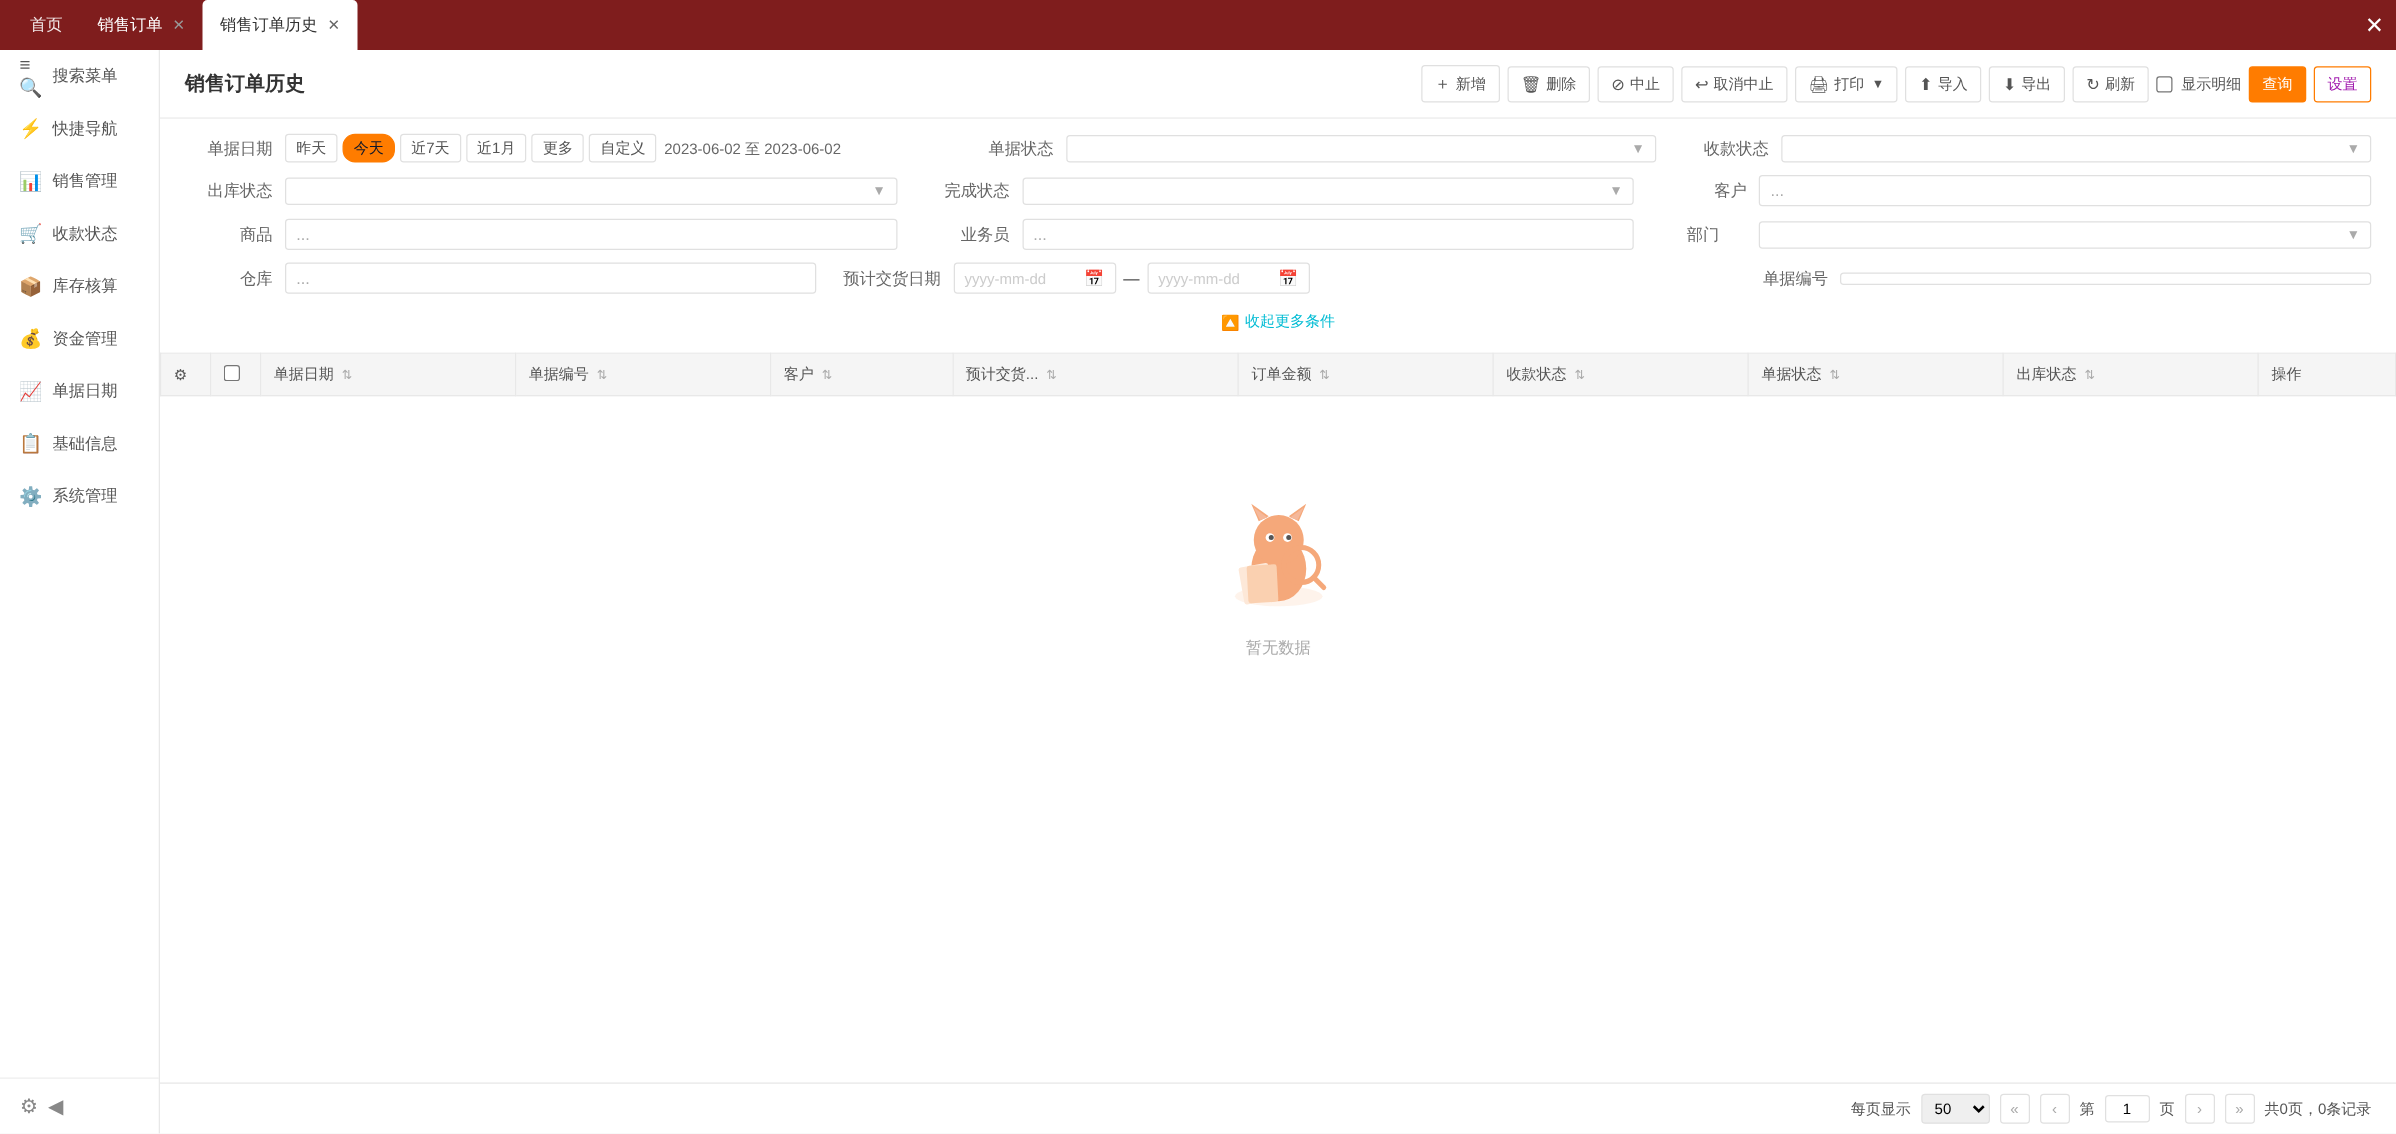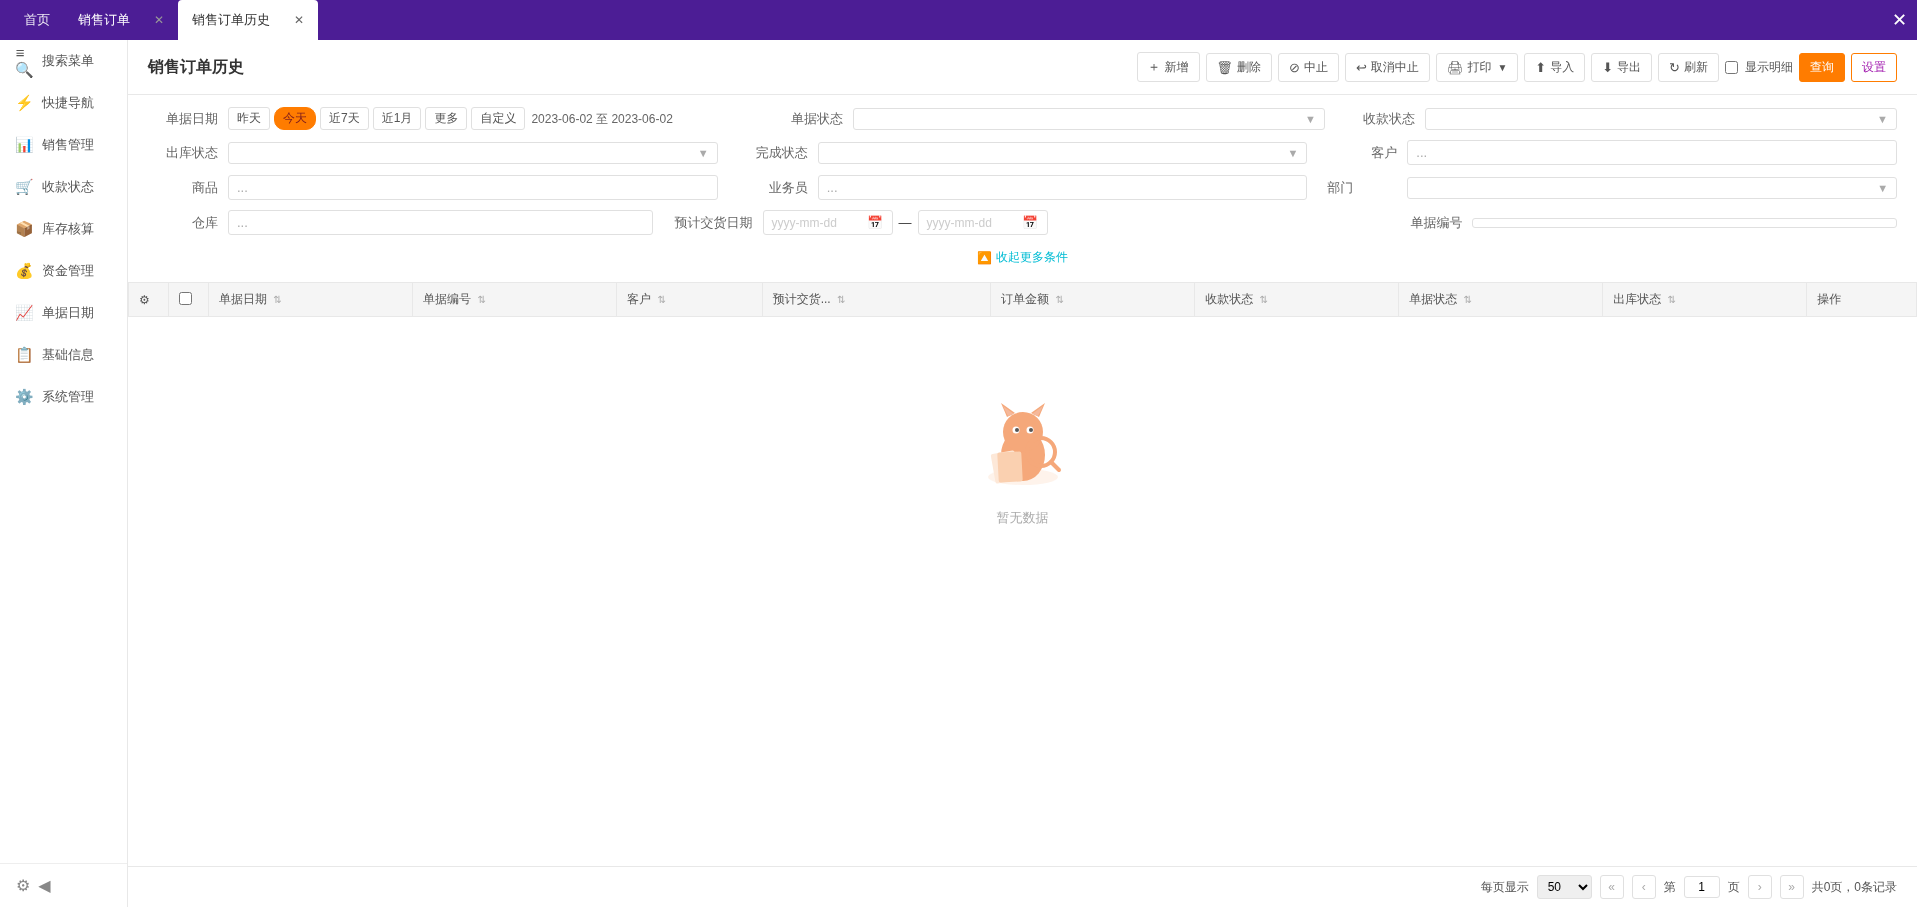--- a/index.html
+++ b/index.html
@@ -1,20 +1,20 @@
 <!DOCTYPE html>
 <html><head>
   <meta charset="utf-8">
   <style>
     * { box-sizing: border-box; margin: 0; padding: 0; }
     body { font-family: 'Microsoft YaHei', Arial, sans-serif; font-size: 13px; color: #333; background: #f5f5f5; display: flex; flex-direction: column; height: 100vh; overflow: hidden; }
 
     
-    .top-bar { background: #4c1d95; height: 40px; display: flex; align-items: center; padding: 0 10px; flex-shrink: 0; }
-    .tab-item { display: flex; align-items: center; height: 40px; padding: 0 14px; cursor: pointer; color: #fff; font-size: 13px; position: relative; gap: 16px; }
+    .top-bar { background: #7f1d1d; height: 40px; display: flex; align-items: center; padding: 0 10px; flex-shrink: 0; }
+    .tab-item { display: flex; align-items: center; height: 40px; padding: 0 14px; cursor: pointer; color: #fff; font-size: 13px; position: relative; }
     .tab-item.active { background: #fff; color: #333; border-radius: 4px 4px 0 0; }
     .tab-item .tab-close { margin-left: 8px; font-size: 12px; cursor: pointer; color: #999; }
     .tab-item.active .tab-close { color: #666; }
     .top-bar-right { margin-left: auto; display: flex; align-items: center; gap: 8px; }
     .top-close-btn { color: #fff; background: none; border: none; font-size: 18px; cursor: pointer; }
 
     
     .main-layout { display: flex; flex: 1; overflow: hidden; }
 
     
@@ -36,21 +36,21 @@
     .toolbar-btn .btn-icon { font-size: 13px; }
     .checkbox-label { display: flex; align-items: center; gap: 7px; font-size: 12px; color: #555; cursor: pointer; }
 
     
     .filter-area { background: #fff; padding: 12px 20px; flex-shrink: 0; }
     .filter-row { display: flex; align-items: center; margin-bottom: 10px; gap: 0; }
     .filter-label { width: 80px; text-align: right; color: #666; font-size: 13px; padding-right: 10px; flex-shrink: 0; }
     .filter-control { flex: 1; display: flex; align-items: center; gap: 6px; }
     .date-shortcuts { display: flex; align-items: center; gap: 4px; }
     .date-btn { padding: 2px 8px; border: 1px solid #e0e0e0; border-radius: 3px; cursor: pointer; font-size: 12px; color: #555; background: #fff; }
-    .date-btn.active { background: #ff7c00; border-color: #ff7c00; color: #7f1d1d; border-radius: 10px; }
+    .date-btn.active { background: #ff7c00; border-color: #ff7c00; color: #0f172a; border-radius: 10px; }
     .date-range { display: flex; align-items: center; gap: 4px; font-size: 12px; color: #666; margin-top: 2px; }
     .filter-select { display: flex; align-items: center; border: 1px solid #e0e0e0; border-radius: 3px; padding: 4px 8px; background: #fff; min-width: 180px; justify-content: space-between; cursor: pointer; font-size: 12px; color: #999; }
     .filter-select .arrow { color: #aaa; font-size: 11px; }
     .filter-date-input { border: 1px solid #e0e0e0; border-radius: 3px; padding: 4px 8px; font-size: 12px; color: #aaa; width: 130px; display: flex; align-items: center; justify-content: space-between; cursor: pointer; }
     .filter-date-input .cal-icon { color: #ccc; font-size: 13px; }
     .collapse-more { display: flex; align-items: center; justify-content: center; gap: 4px; color: #00bcd4; font-size: 12px; cursor: pointer; padding: 4px 0; }
 
     
     .table-container { flex: 1; overflow: auto; background: #fff; margin: 0 0 0 0; }
     .data-table { width: 100%; border-collapse: collapse; font-size: 12px; }
@@ -240,21 +240,21 @@
 
       <div class="filter-row">
         <span class="filter-label">商品</span>
         <div style="flex:1;display:flex;align-items:center;border:1px solid #e0e0e0;border-radius:3px;padding:4px 8px;background:#fff;margin-right:20px;">
           <span style="color:#aaa;">...</span>
         </div>
         <span class="filter-label" style="width:80px;text-align:right;">业务员</span>
         <div style="flex:1;display:flex;align-items:center;border:1px solid #e0e0e0;border-radius:3px;padding:4px 8px;background:#fff;margin-right:20px;">
           <span style="color:#aaa;">...</span>
         </div>
-        <span class="filter-label" style="width:80px;text-align:left;">部门</span>
+        <span class="filter-label" style="width:80px;text-align:center;">部门</span>
         <div class="filter-select" style="flex:1;">
           <span style="color:#ccc;"></span>
           <span class="arrow">▼</span>
         </div>
       </div>
 
       <div class="filter-row">
         <span class="filter-label">仓库</span>
         <div style="flex:1;display:flex;align-items:center;border:1px solid #e0e0e0;border-radius:3px;padding:4px 8px;background:#fff;margin-right:20px;">
           <span style="color:#aaa;">...</span>

